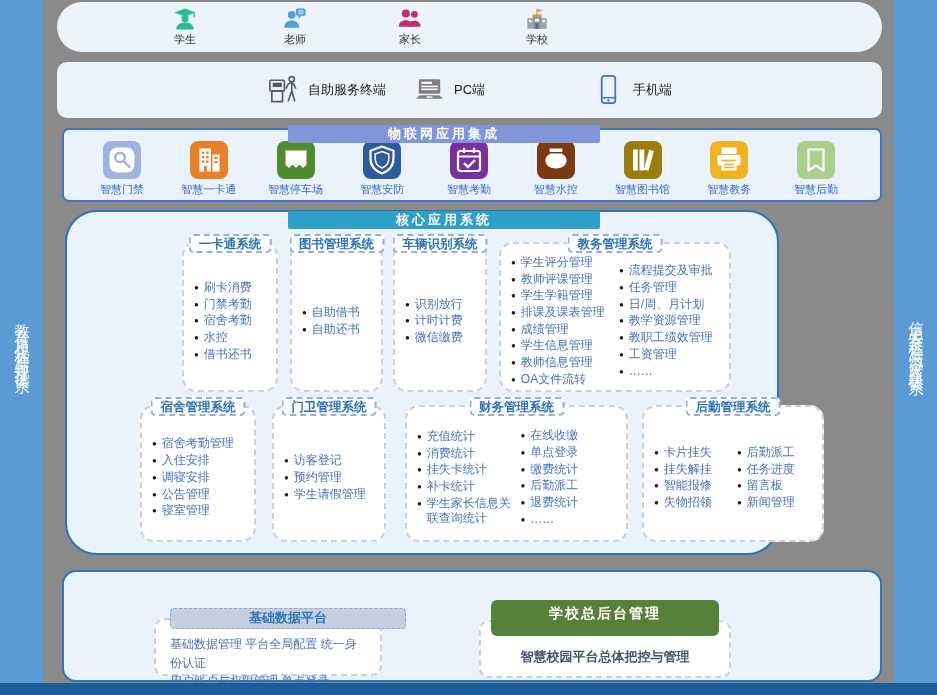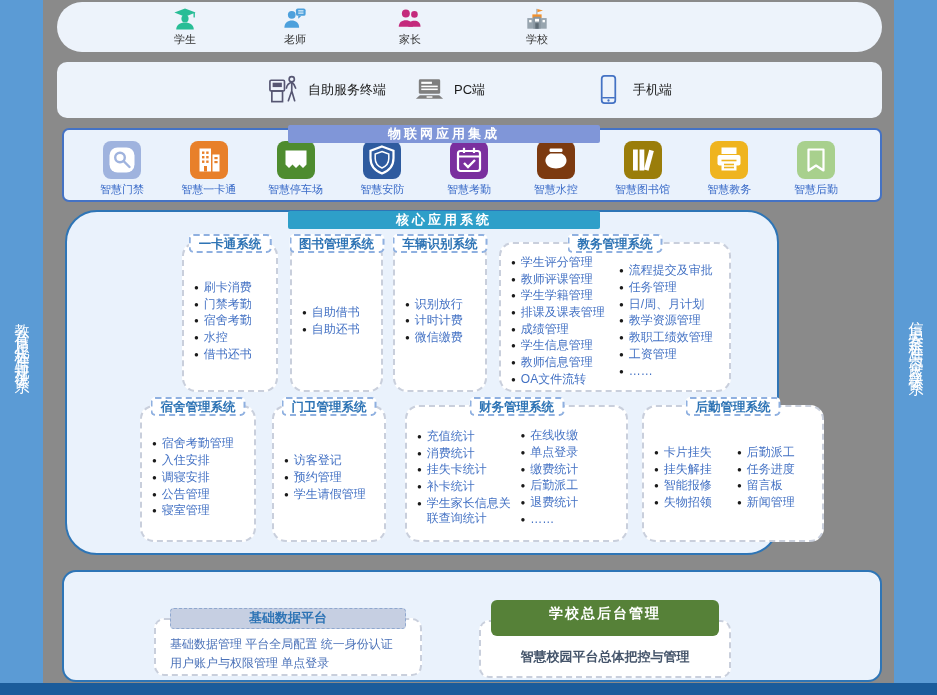--- a/index.html
+++ b/index.html
@@ -61,21 +61,21 @@
   .cb3{left:432px;top:30px;width:232px;height:150px;}
   .cb4{left:73px;top:193px;width:116px;height:137px;}
   .cb5{left:205px;top:193px;width:114px;height:137px;}
   .cb6{left:338px;top:193px;width:223px;height:137px;}
   .cb7{left:575px;top:193px;width:182px;height:137px;}
 
   
   #base-group{position:absolute;left:90px;top:36px;width:268px;}
   #base-pill{position:absolute;top:0;left:16px;right:16px;height:19px;background:#C6CFE2;border:1px dashed #8FA8CF;border-radius:4px;
     color:#2E74B5;font-weight:bold;font-size:13px;text-align:center;line-height:18px;z-index:3;}
-  #base-content{position:absolute;top:10px;left:0;width:268px;height:58px;background:#fff;border:2px dashed #C9CFDC;border-radius:10px;
+  #base-content{position:absolute;top:10px;left:0;width:228px;height:58px;background:#fff;border:2px dashed #C9CFDC;border-radius:10px;
     box-sizing:border-box;padding:15px 16px 0 14px;font-size:12px;color:#4A71B8;line-height:1.55;}
   #admin-group{position:absolute;left:415px;top:28px;width:252px;}
   #admin-header{position:absolute;top:0;left:12px;right:12px;height:36px;border-radius:6px;color:#fff;font-weight:bold;font-size:14px;
     text-align:center;line-height:26px;letter-spacing:2px;z-index:3;}
   #admin-content{position:absolute;top:20px;left:0;width:252px;height:58px;background:#fff;border:2px dashed #C9CFDC;border-radius:10px;
     box-sizing:border-box;display:flex;align-items:center;justify-content:center;padding-top:16px;
     font-size:13px;font-weight:bold;color:#44546A;text-align:center;}
 </style>
 </head>
 <body>

